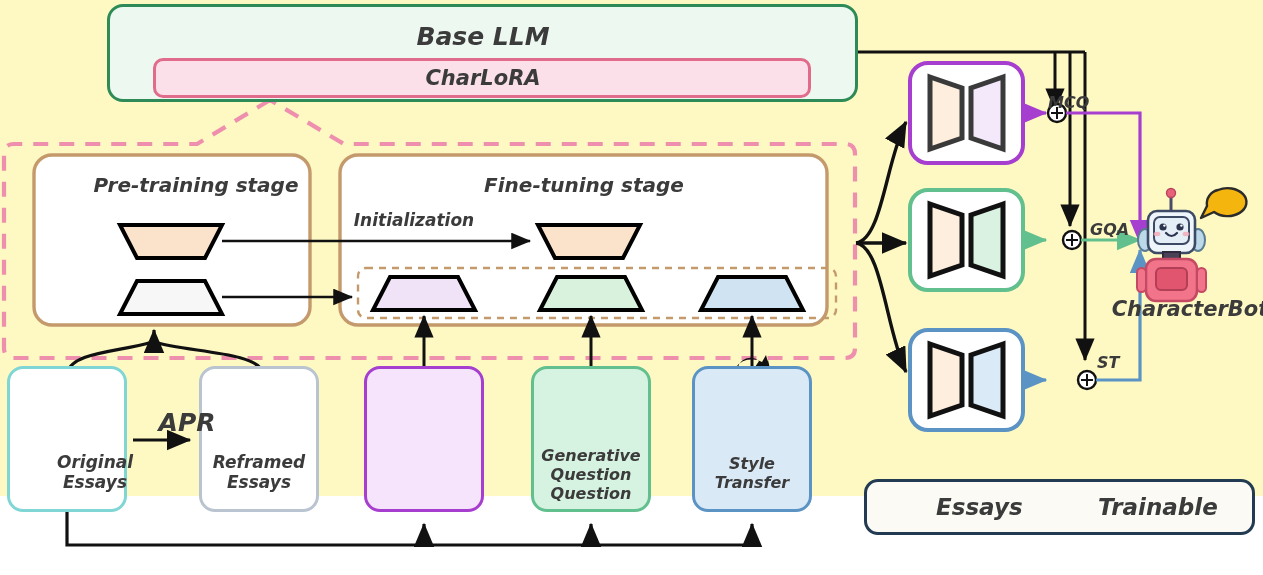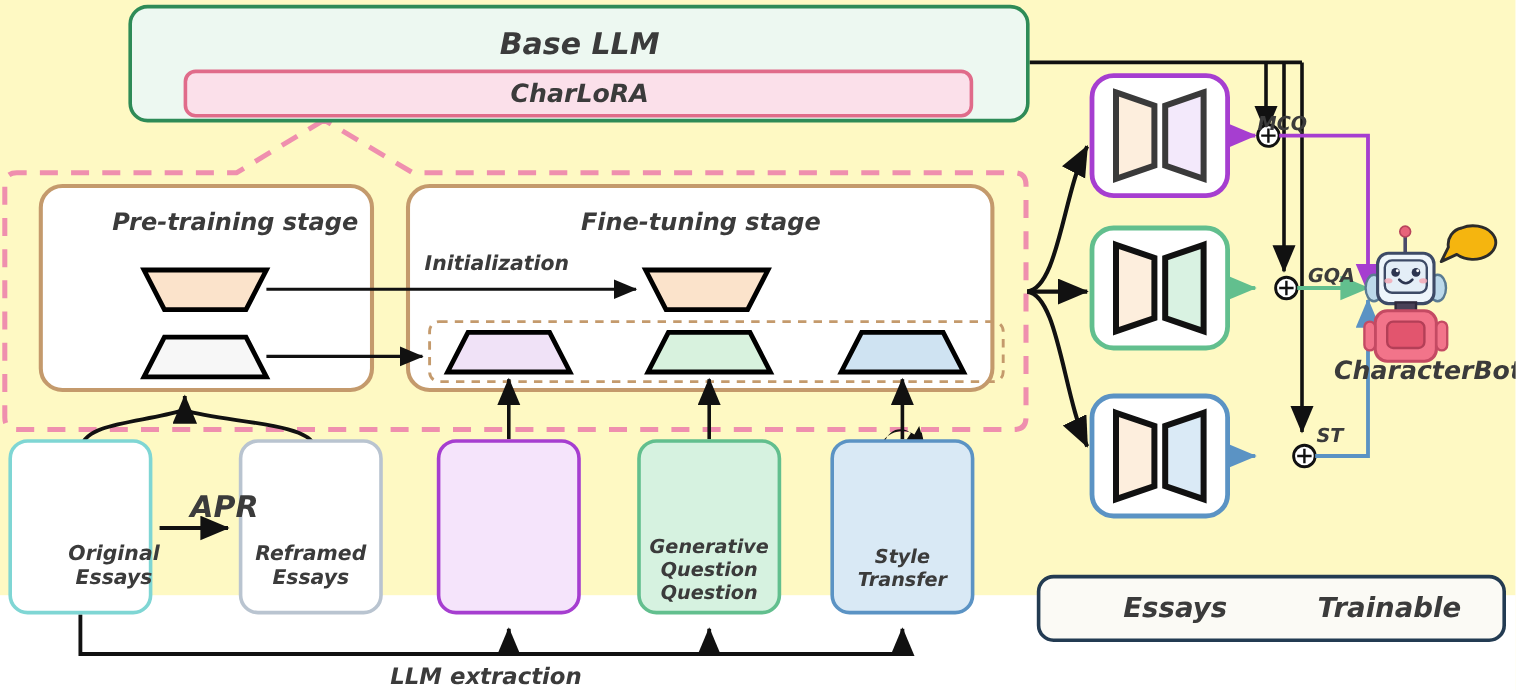--- a/index.html
+++ b/index.html
@@ -225,21 +225,20 @@
   <div class="box rb" style="left:864px;top:479px;width:391px;height:56px;background:#fbfaf5;border:3px solid #233b52;border-radius:14px;"></div>
 
   <div class="txt ctr" style="left:483px;top:22px;font-size:25px;">Base LLM</div>
   <div class="txt ctr" style="left:483px;top:66px;font-size:21px;">CharLoRA</div>
 
   <div class="txt ctr" style="left:172px;top:173px;font-size:20px;margin-left:24px;">Pre-training stage</div>
   <div class="txt ctr" style="left:584px;top:173px;font-size:20px;">Fine-tuning stage</div>
   <div class="txt ctr" style="left:414px;top:210px;font-size:17px;">Initialization</div>
 
   <div class="txt ctr" style="left:164px;top:408px;font-size:25px;margin-left:23px;">APR</div>
-  <div class="txt ctr" style="left:405px;top:553px;font-size:19px;">LLM extraction</div>
 
   <div class="txt lbl-multi" style="left:67px;top:452px;font-size:17px;margin-left:28px;">
     <div>Original</div>
     <div>Essays</div>
   </div>
   <div class="txt lbl-multi" style="left:259px;top:452px;font-size:17px;">
     <div>Reframed</div>
     <div>Essays</div>
   </div>
   <div class="txt lbl-multi" style="left:591px;top:447px;font-size:16px;text-align:center;">

